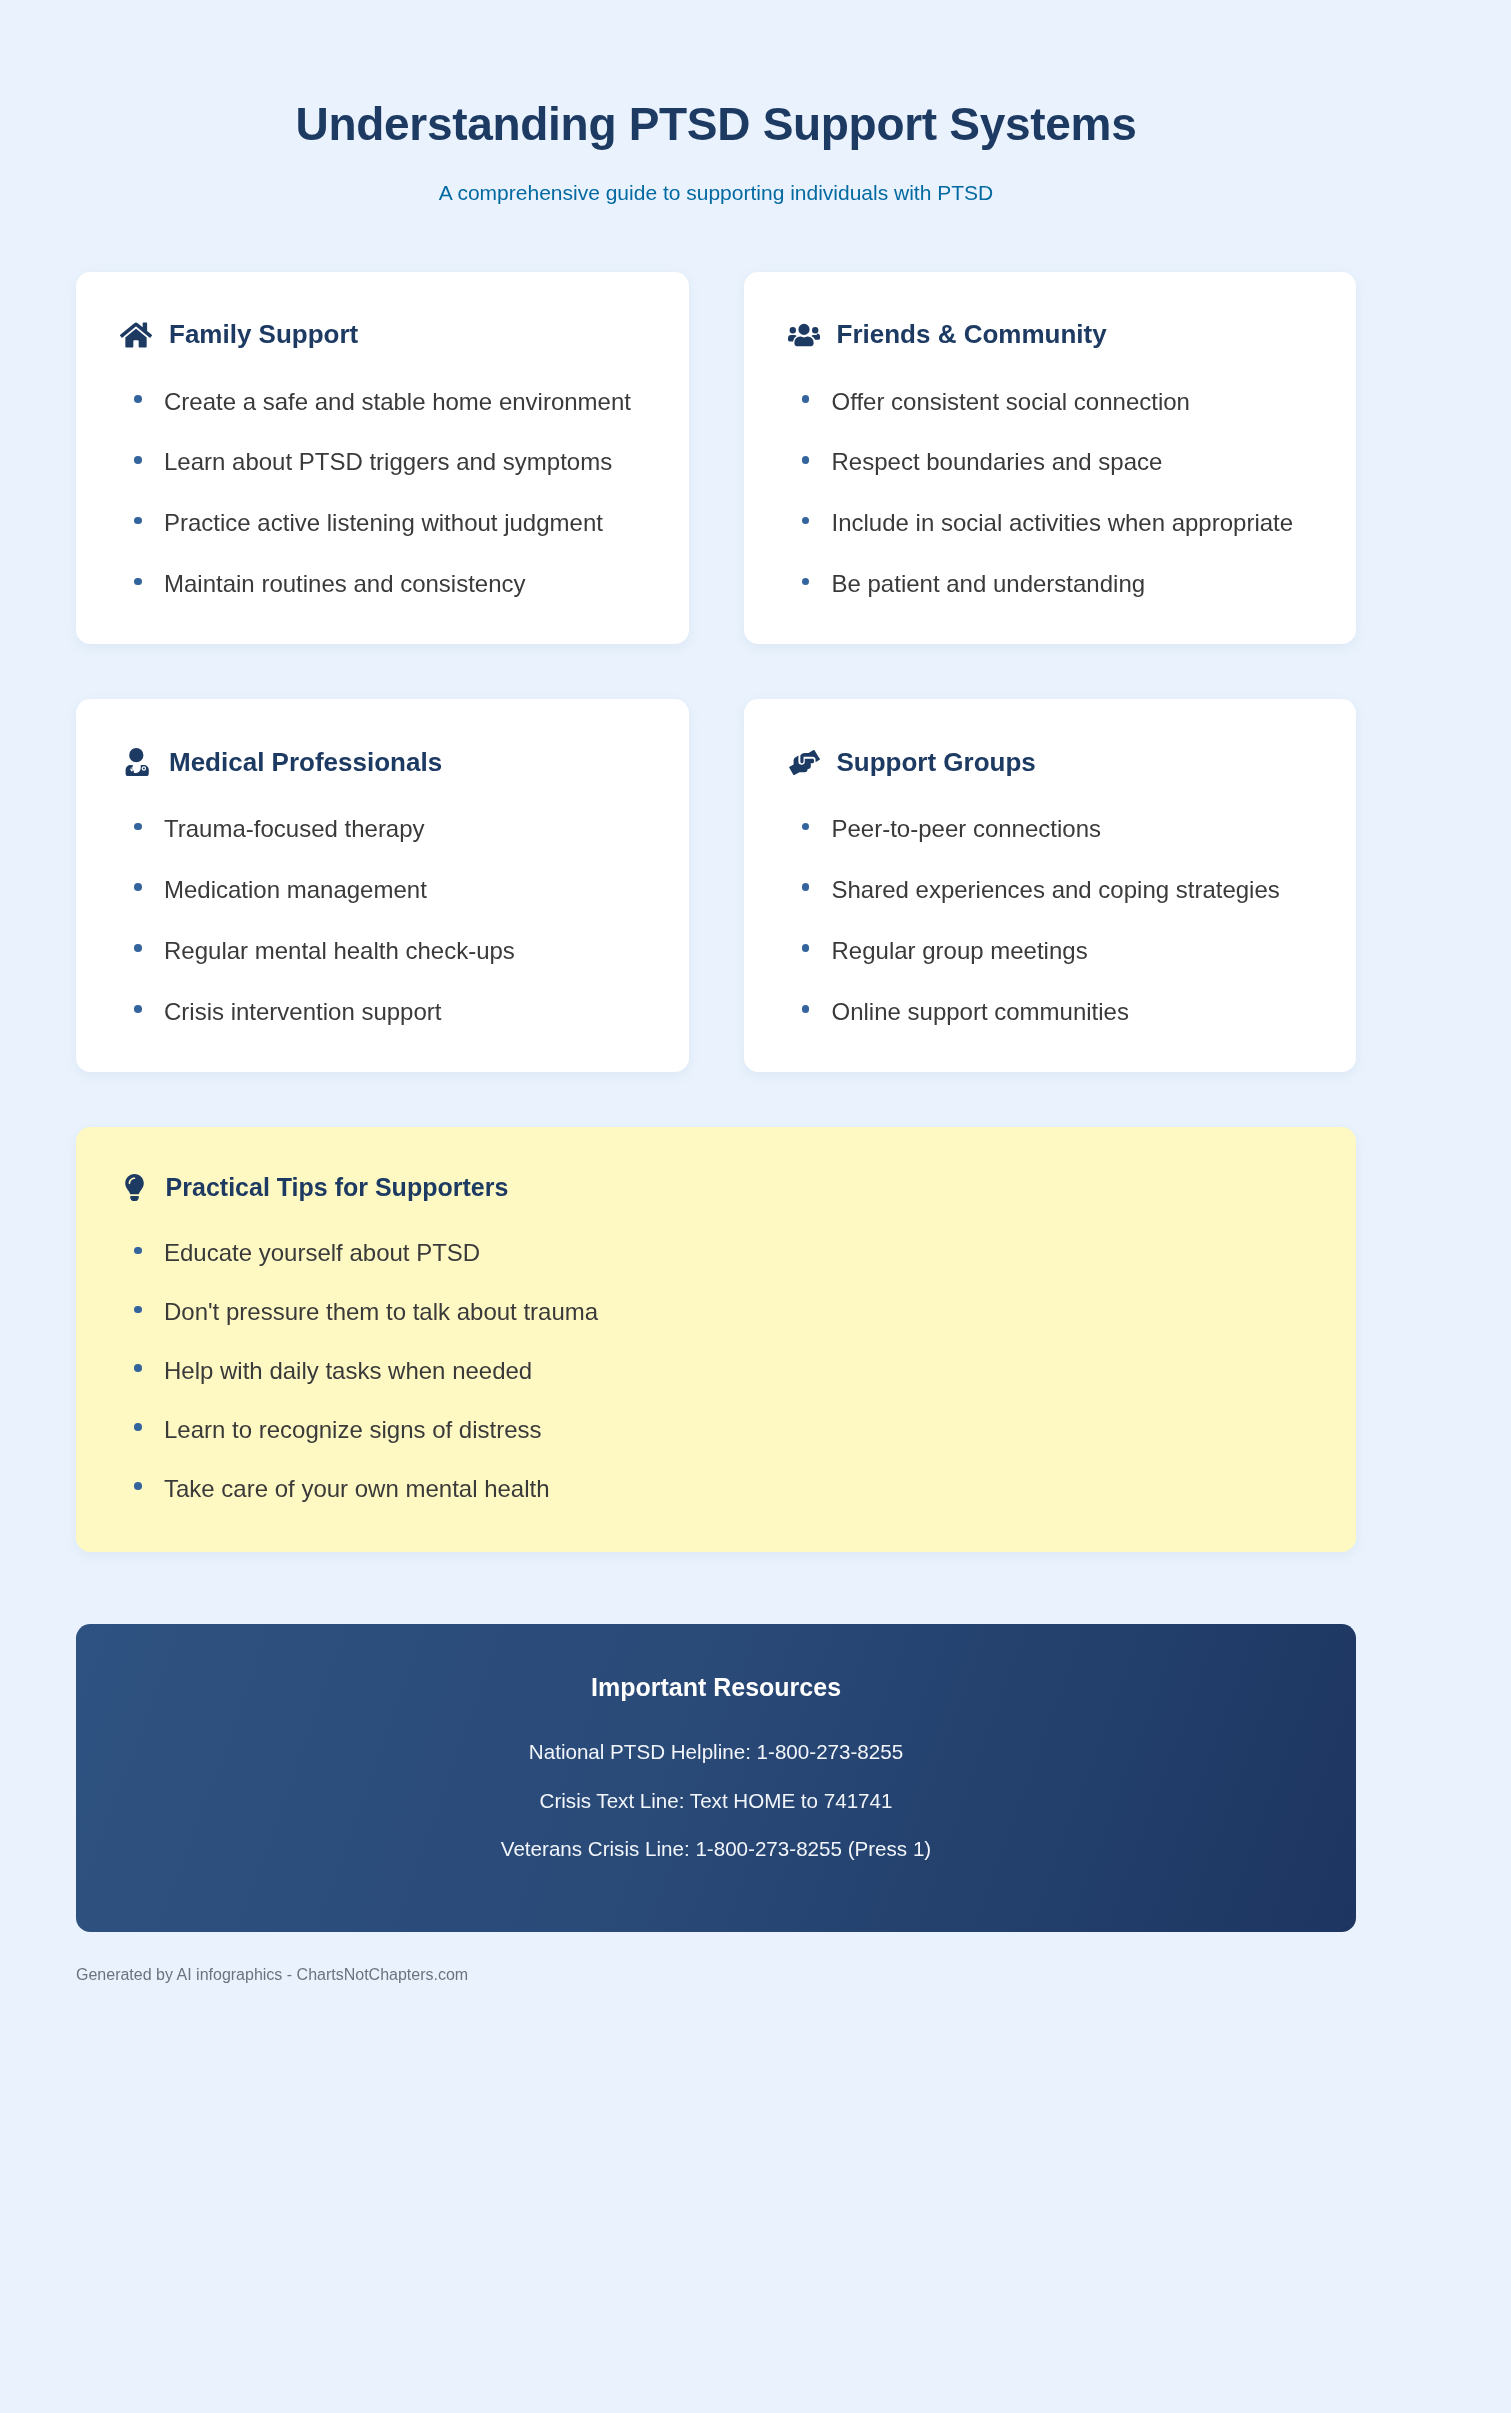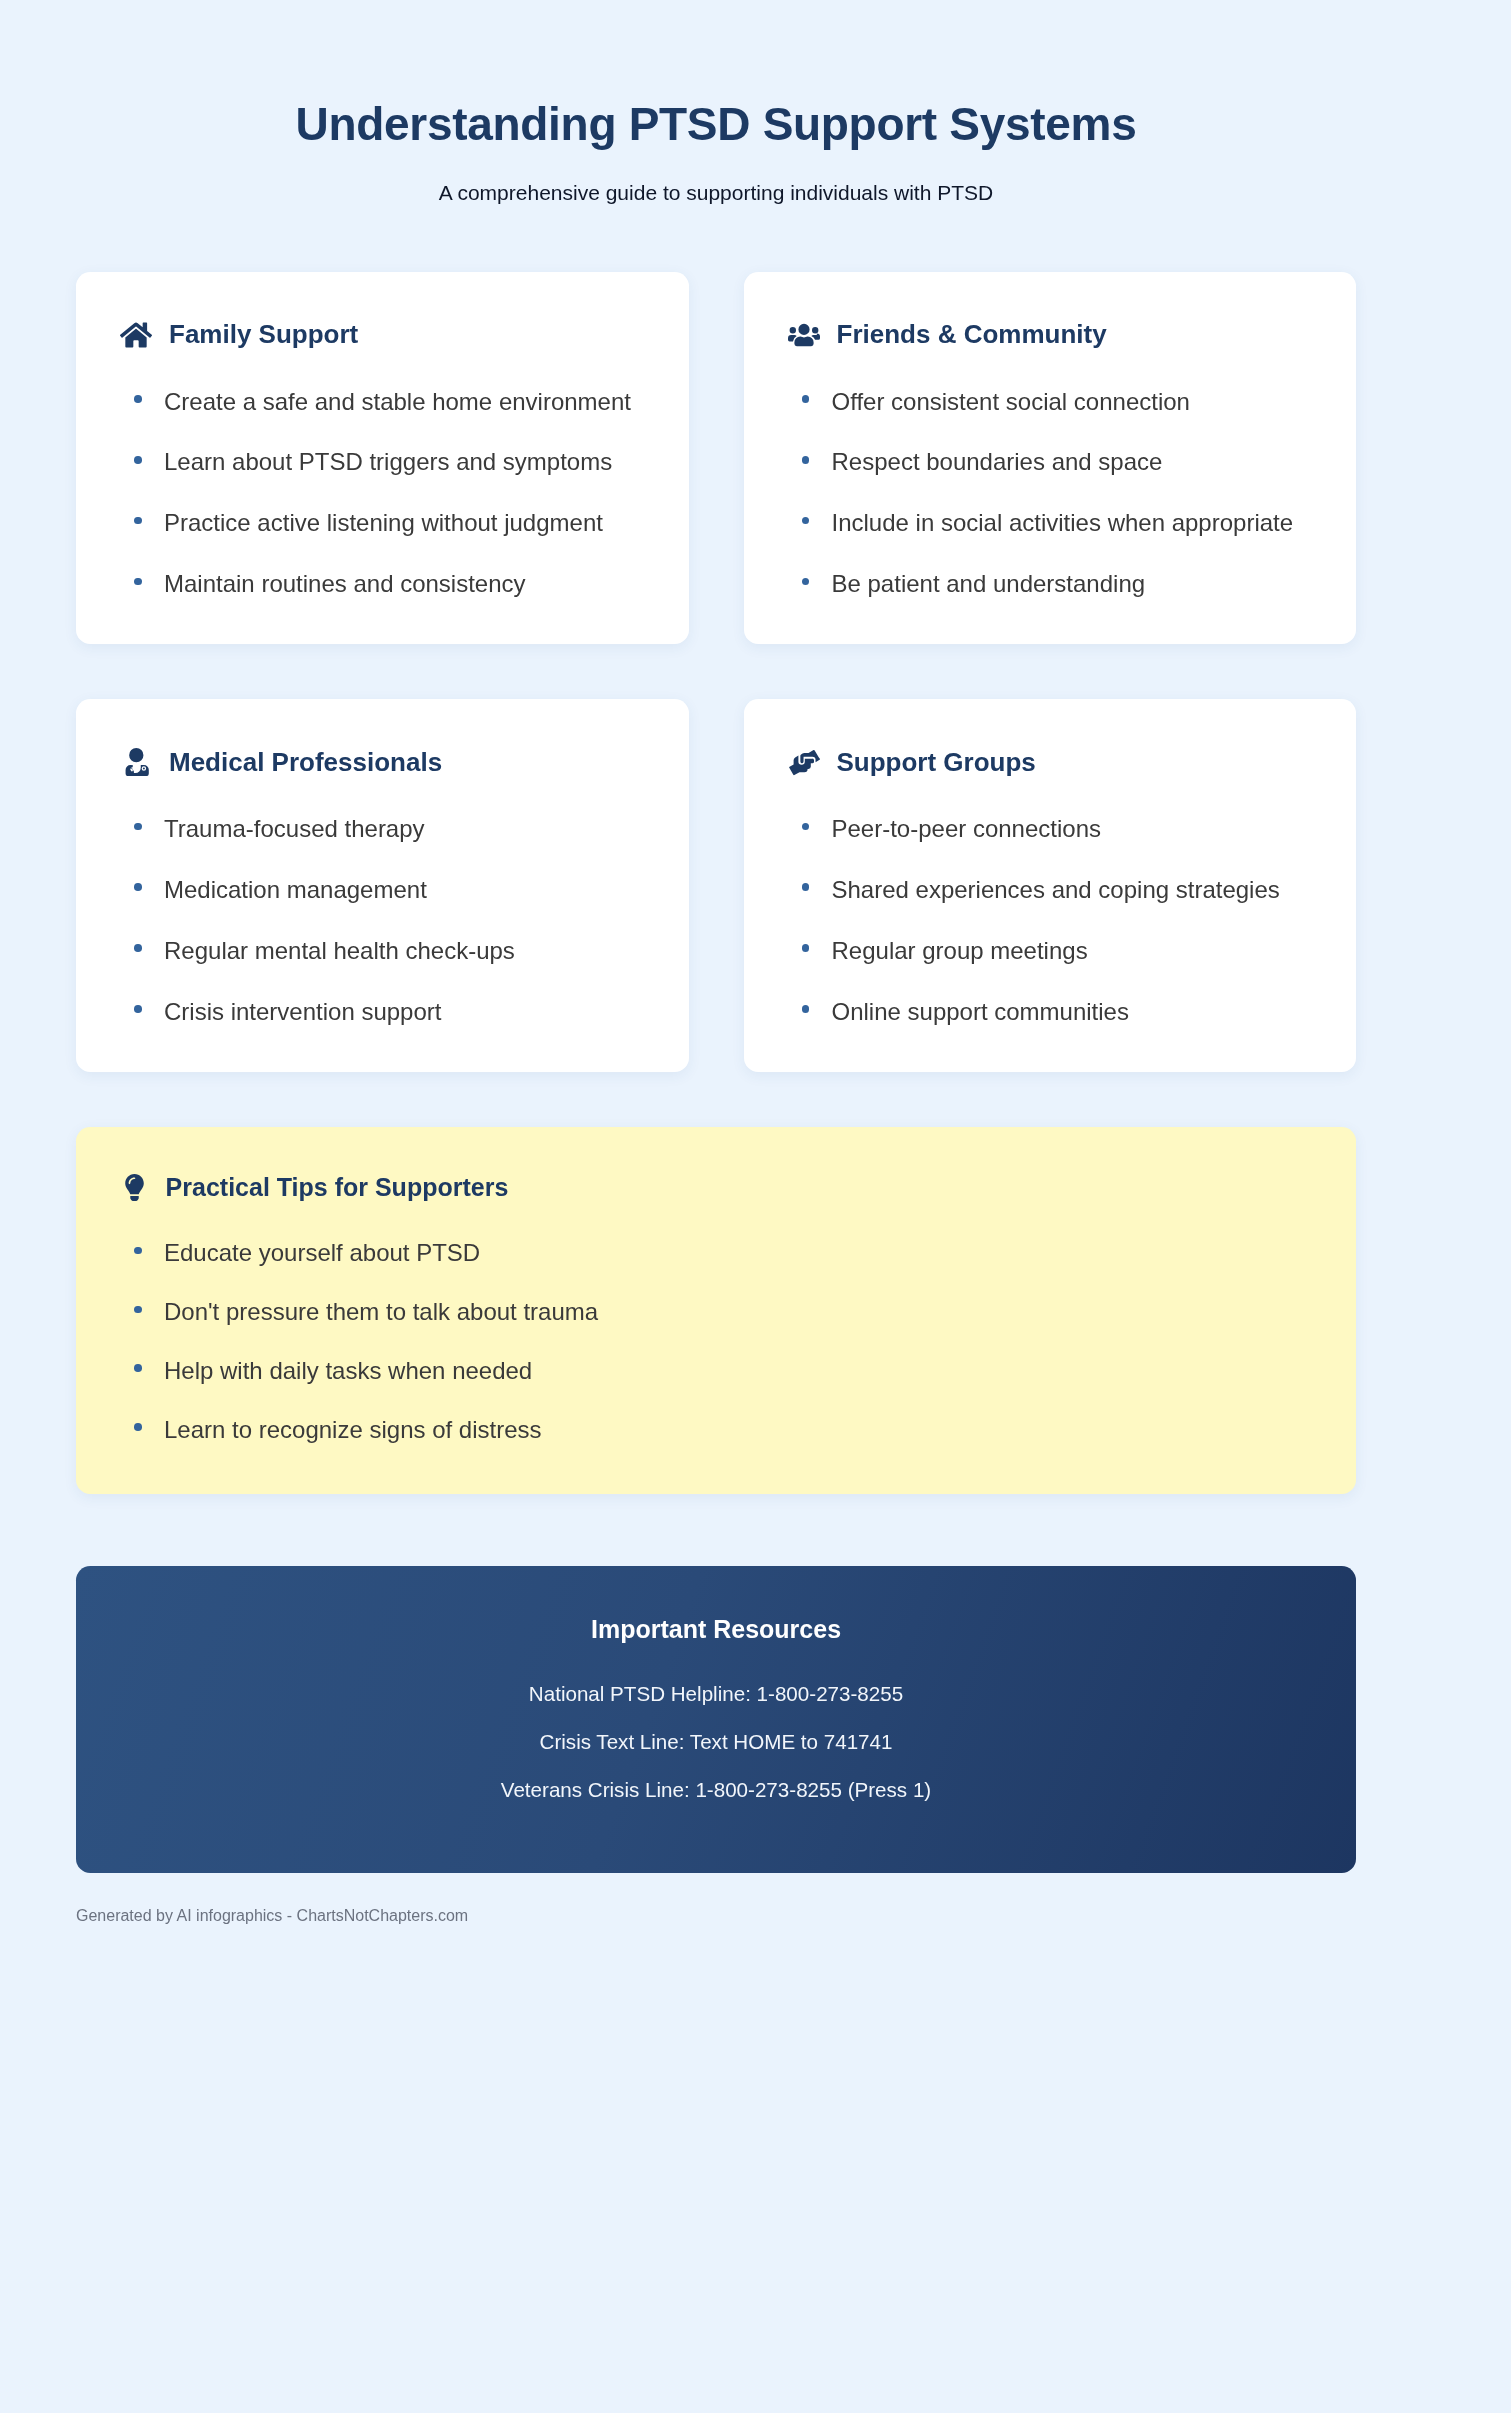--- a/index.html
+++ b/index.html
@@ -28,21 +28,21 @@
   .page-title {
     font-size: 46px;
     font-weight: bold;
     color: #1d3a63;
     letter-spacing: -0.3px;
     line-height: 1.12;
   }
   .page-subtitle {
     margin-top: 30px;
     font-size: 21px;
-    color: #0f172a;
+    color: #0369a1;
     font-weight: normal;
   }
 
   
   .grid {
     margin-top: 67px;
     display: grid;
     grid-template-columns: 1fr 1fr;
     column-gap: 55px;
     row-gap: 55px;
@@ -233,20 +233,21 @@
           <path d="M96.06 454.35c.01 6.29 1.87 12.45 5.36 17.69l17.09 25.69a31.99 31.99 0 0 0 26.64 14.28h61.71a31.99 31.99 0 0 0 26.64-14.28l17.09-25.69a31.86 31.86 0 0 0 5.36-17.69l.04-38.35H96.01l.05 38.35zM0 176c0 44.37 16.45 84.85 43.56 115.78 16.52 18.85 42.36 58.23 52.21 91.45.04.26.07.52.11.78h160.24c.04-.26.07-.51.11-.78 9.85-33.22 35.69-72.6 52.21-91.45C335.55 260.85 352 220.37 352 176 352 78.61 272.91-.3 175.45 0 73.44.31 0 82.97 0 176zm176-80c-44.11 0-80 35.89-80 80 0 8.84-7.16 16-16 16s-16-7.16-16-16c0-61.76 50.24-112 112-112 8.84 0 16 7.16 16 16s-7.16 16-16 16z"></path>
         </svg>
       </span>
       <h2 class="card-title">Practical Tips for Supporters</h2>
     </div>
     <ul class="items">
       <li>Educate yourself about PTSD</li>
       <li>Don't pressure them to talk about trauma</li>
       <li>Help with daily tasks when needed</li>
       <li>Learn to recognize signs of distress</li>
+      <li>Take care of your own mental health</li>
     </ul>
   </div>
 
   <div class="resources">
     <div class="resources-title">Important Resources</div>
     <div class="resources-line">National PTSD Helpline: 1-800-273-8255</div>
     <div class="resources-line">Crisis Text Line: Text HOME to 741741</div>
     <div class="resources-line">Veterans Crisis Line: 1-800-273-8255 (Press 1)</div>
   </div>
 

